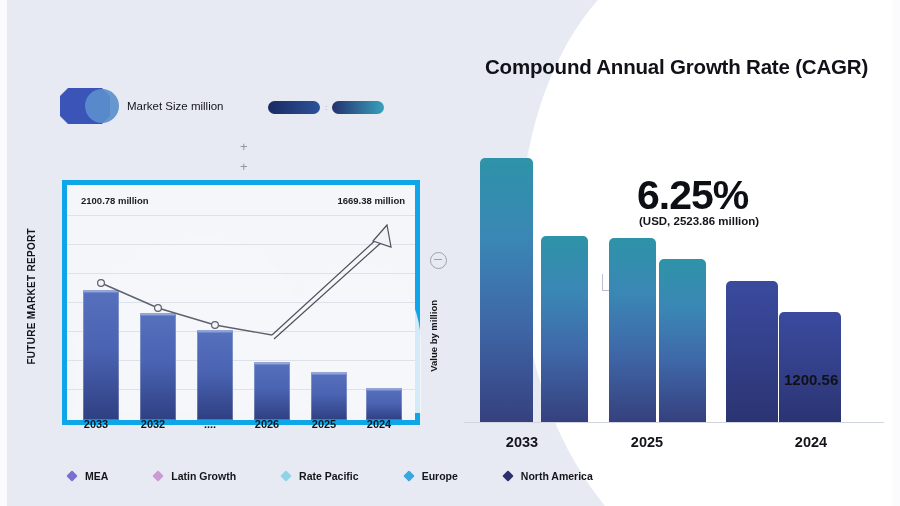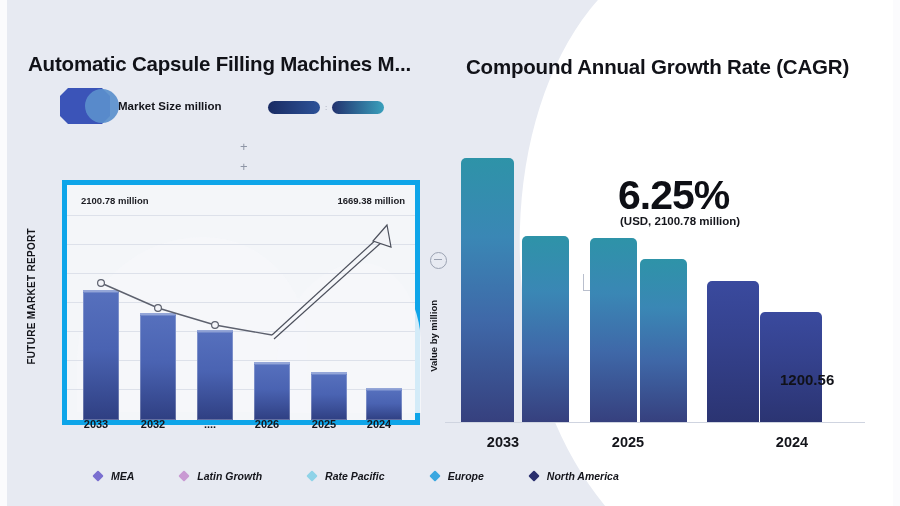--- a/index.html
+++ b/index.html
@@ -40,21 +40,21 @@
   .logo-mark{position:relative;width:58px;height:36px;}
   .logo-hex{
     position:absolute;left:0;top:0;width:50px;height:36px;
     background:#3b54b8;
     clip-path:polygon(0 22%,16% 0,84% 0,100% 22%,100% 78%,84% 100%,16% 100%,0 78%);
   }
   .logo-circ{
     position:absolute;left:25px;top:1px;width:34px;height:34px;border-radius:50%;
     background:#5b8fcc;opacity:.92;
   }
-  .logo-text{font-size:11.5px;font-weight:bold;color:#14151b;}
+  .logo-text{margin-left:9px;font-size:11.5px;font-weight:normal;color:#14151b;}
   .pill-row{position:absolute;left:268px;top:101px;display:flex;align-items:center;gap:5px;}
   .pill{width:52px;height:13px;border-radius:7px;}
   .pill.a{background:linear-gradient(90deg,#192b63,#2d5298);}
   .pill.b{background:linear-gradient(90deg,#22316e,#3aa0bc);}
   .pill-sep{font-size:8px;color:#9aa0ae;}
   .plus{position:absolute;color:#8e95a6;font-size:13px;font-weight:300;}
   .plus.p1{left:240px;top:139px;}
   .plus.p2{left:240px;top:159px;}
 
   .chart-box{
@@ -98,29 +98,29 @@
   .minus-icon{
     position:absolute;left:430px;top:252px;width:15px;height:15px;
     border:1.3px solid #9ba2b2;border-radius:50%;
   }
   .minus-icon:after{
     content:"";position:absolute;left:2.5px;top:6px;width:8px;height:1.3px;background:#9ba2b2;
   }
 
   
   .legend{
-    position:absolute;left:94px;top:466px;width:720px;height:20px;
-    display:flex;align-items:center;font-style:italic;
+    position:absolute;left:68px;top:466px;width:720px;height:20px;
+    display:flex;align-items:center;
   }
   .lg-item{display:flex;align-items:center;margin-right:46px;}
   .lg-dot{width:8px;height:8px;transform:rotate(45deg);margin-right:9px;border-radius:1px;}
   .lg-label{font-size:10.5px;font-weight:bold;color:#14151b;white-space:nowrap;}
 
   
-  .right-panel{position:absolute;left:435px;top:0;width:445px;height:506px;}
+  .right-panel{position:absolute;left:454px;top:0;width:445px;height:506px;}
   .r-title{
     position:absolute;left:0;top:55px;width:445px;text-align:center;
     font-size:20.5px;font-weight:bold;color:#111218;letter-spacing:-.2px;
   }
   .r-sub{
     position:absolute;left:0;top:89px;width:445px;text-align:center;
     font-size:11px;font-weight:bold;color:#1d1e25;
   }
   .cagr{
     position:absolute;left:183px;top:172px;
@@ -138,42 +138,41 @@
   }
   .rbar.navy{
     background:linear-gradient(180deg,#3a4a9e 0%,#34418c 45%,#2b3472 100%);
   }
   .rbaseline{position:absolute;left:10px;bottom:83px;width:420px;height:1.5px;background:#cfd4e0;}
   .rtick{
     position:absolute;bottom:56px;font-size:14.5px;font-weight:bold;color:#14151b;
     transform:translateX(-50%);
   }
   .rvalue{
-    position:absolute;left:330px;top:371px;font-size:15px;font-weight:bold;color:#101118;margin-left:15px;
+    position:absolute;left:330px;top:371px;font-size:15px;font-weight:bold;color:#101118;
   }
   .corner{
     position:absolute;left:148px;top:274px;width:38px;height:16px;
     border-left:1.5px solid #b9bfcd;border-bottom:1.5px solid #b9bfcd;
   }
   .corner:after{
     content:"";position:absolute;right:-1.5px;bottom:0;width:1.5px;height:18px;background:#b9bfcd;
   }
 </style>
 </head>
 <body>
 
 <div class="frame">
   <div class="swoosh2"></div>
   <div class="swoosh"></div>
   <div class="edge-l"></div>
   <div class="edge-r"></div>
 
   <div class="left-panel">
 
-    <div class="main-title">Automatic Capsule Filling Machines  M...</div>
 
     <div class="logo-row">
       <div class="logo-mark">
         <div class="logo-hex"></div>
         <div class="logo-circ"></div>
       </div>
       <div class="logo-text">Market Size million</div>
     </div>
 
     <div class="pill-row">
@@ -246,21 +245,21 @@
     <div class="yaxis-title">FUTURE MARKET REPORT</div>
   </div>
 
   <div class="yaxis-title2">Value by million</div>
   <div class="minus-icon"></div>
 
   <div class="right-panel">
     <div class="r-title">Compound Annual Growth Rate (CAGR)</div>
 
     <div class="cagr">6.25%</div>
-    <div class="cagr-sub">(USD, 2100.78 million)</div>
+    <div class="cagr-sub">(USD, 2523.86 million)</div>
 
     <div class="corner"></div>
 
     <div class="rbars">
       <div class="rbar" style="left:26px;  width:53px; height:264px;"></div>
       <div class="rbar" style="left:87px;  width:47px; height:186px;"></div>
 
       <div class="rbar" style="left:155px; width:47px; height:184px;"></div>
       <div class="rbar" style="left:205px; width:47px; height:163px;"></div>
       <div class="rbar navy" style="left:272px; width:52px; height:141px;"></div>

